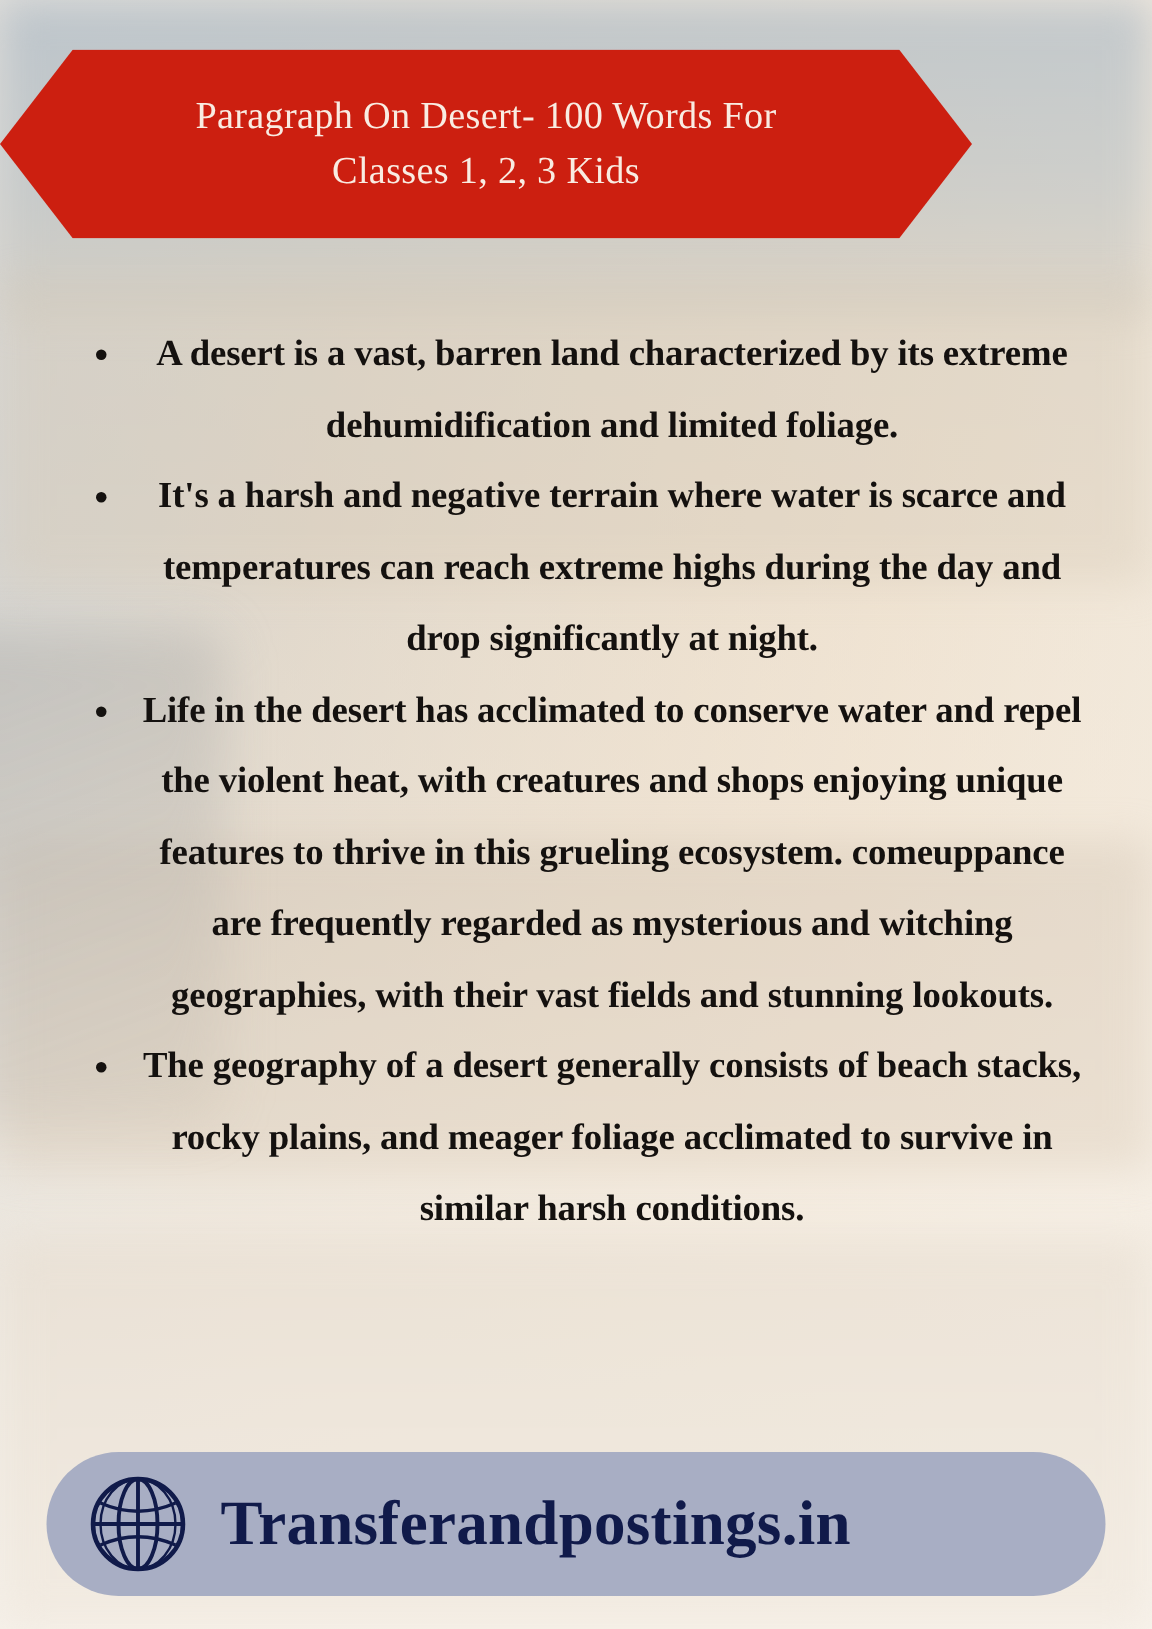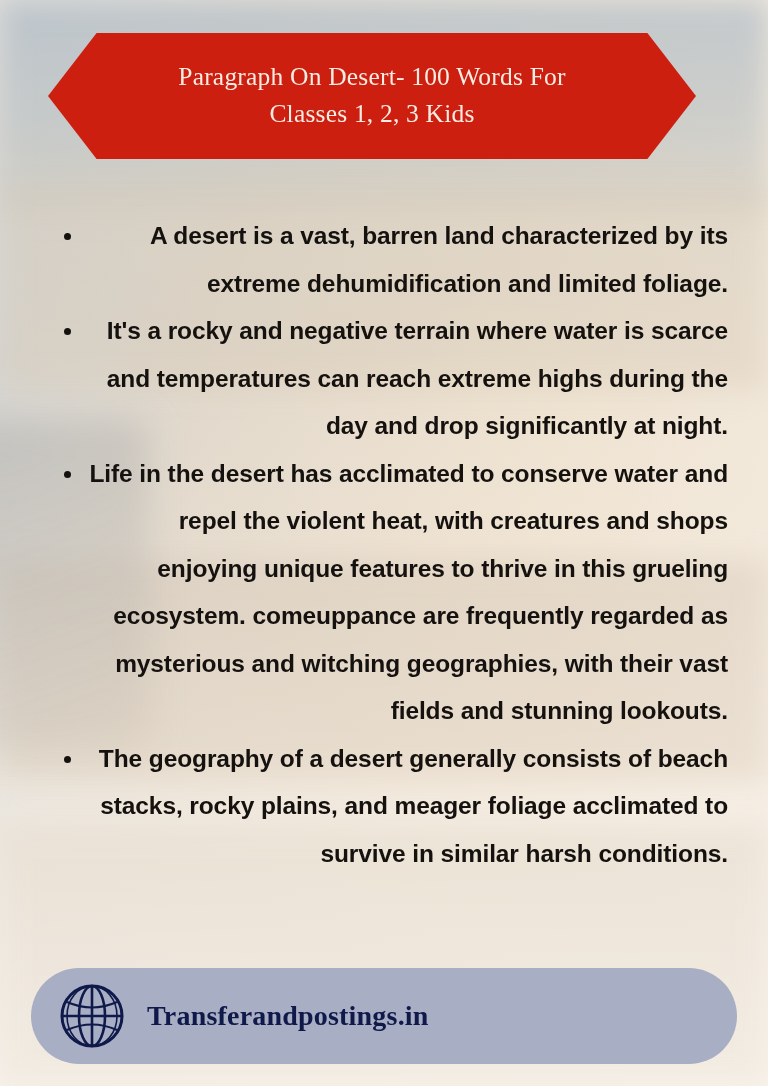--- a/index.html
+++ b/index.html
@@ -61,21 +61,20 @@
   }
 
   
   .banner-wrap {
     position: absolute;
     top: 33px;
     left: 0;
     width: 648px;
     display: flex;
     justify-content: center;
-    margin-left: 48px;
   }
   .banner {
     position: relative;
     width: 648px;
     min-height: 126px;
     background: #cc1f10;
     color: #f7e9de;
     display: flex;
     align-items: center;
     justify-content: center;
@@ -100,29 +99,29 @@
     left: 52px;
     width: 676px;
   }
   ul.points {
     margin: 0;
     padding: 0 0 0 32px;
     list-style: none;
   }
   ul.points li {
     position: relative;
-    font-family: Liberation Sans, sans-serif;
+    font-family: Liberation Serif, serif;
     font-size: 24.5px;
     line-height: 47.5px;
     color: #14110f;
     font-weight: 700;
     letter-spacing: -0.1px;
     margin: 0 0 0 0;
     padding-left: 4px;
-    text-align: right;
+    text-align: center;
   }
   ul.points li::before {
     content: "";
     position: absolute;
     left: -20px;
     top: 21px;
     width: 7px;
     height: 7px;
     background: #14110f;
     border-radius: 50%;
@@ -144,21 +143,21 @@
   }
   .globe {
     flex: 0 0 auto;
     width: 66px;
     height: 66px;
     margin-right: 22px;
   }
   .globe svg { display: block; }
   .site-name {
     font-family: "Liberation Serif", serif;
-    font-size: 28px;
+    font-size: 42px;
     font-weight: 700;
     color: #101a4a;
     letter-spacing: 0.2px;
     line-height: 1;
   }
 </style>
 </head>
 <body>
 
 <div class="page">
@@ -171,21 +170,21 @@
 
   <div class="banner-wrap">
     <div class="banner">
       <div class="banner-title">Paragraph On Desert- 100 Words For Classes 1, 2, 3 Kids</div>
     </div>
   </div>
 
   <div class="content">
     <ul class="points">
       <li>A desert is a vast, barren land characterized by its extreme dehumidification and limited foliage.</li>
-      <li> It's a rocky and negative terrain where water is scarce and temperatures can reach extreme highs during the day and drop significantly at night.</li>
+      <li> It's a harsh and negative terrain where water is scarce and temperatures can reach extreme highs during the day and drop significantly at night.</li>
       <li>Life in the desert has acclimated to conserve water and repel the violent heat, with creatures and shops enjoying unique features to thrive in this grueling ecosystem. comeuppance are frequently regarded as mysterious and witching geographies, with their vast fields and stunning lookouts.</li>
       <li>The geography of a desert generally consists of beach stacks, rocky plains, and meager foliage acclimated to survive in similar harsh conditions.</li>
     </ul>
   </div>
 
   <div class="footer">
     <span class="globe">
       <svg width="66" height="66" viewBox="0 0 66 66" aria-hidden="true">
         <circle cx="33" cy="33" r="30" fill="none" stroke="#101a4a" stroke-width="3"></circle>
         <ellipse cx="33" cy="33" rx="13" ry="30" fill="none" stroke="#101a4a" stroke-width="2.6"></ellipse>

